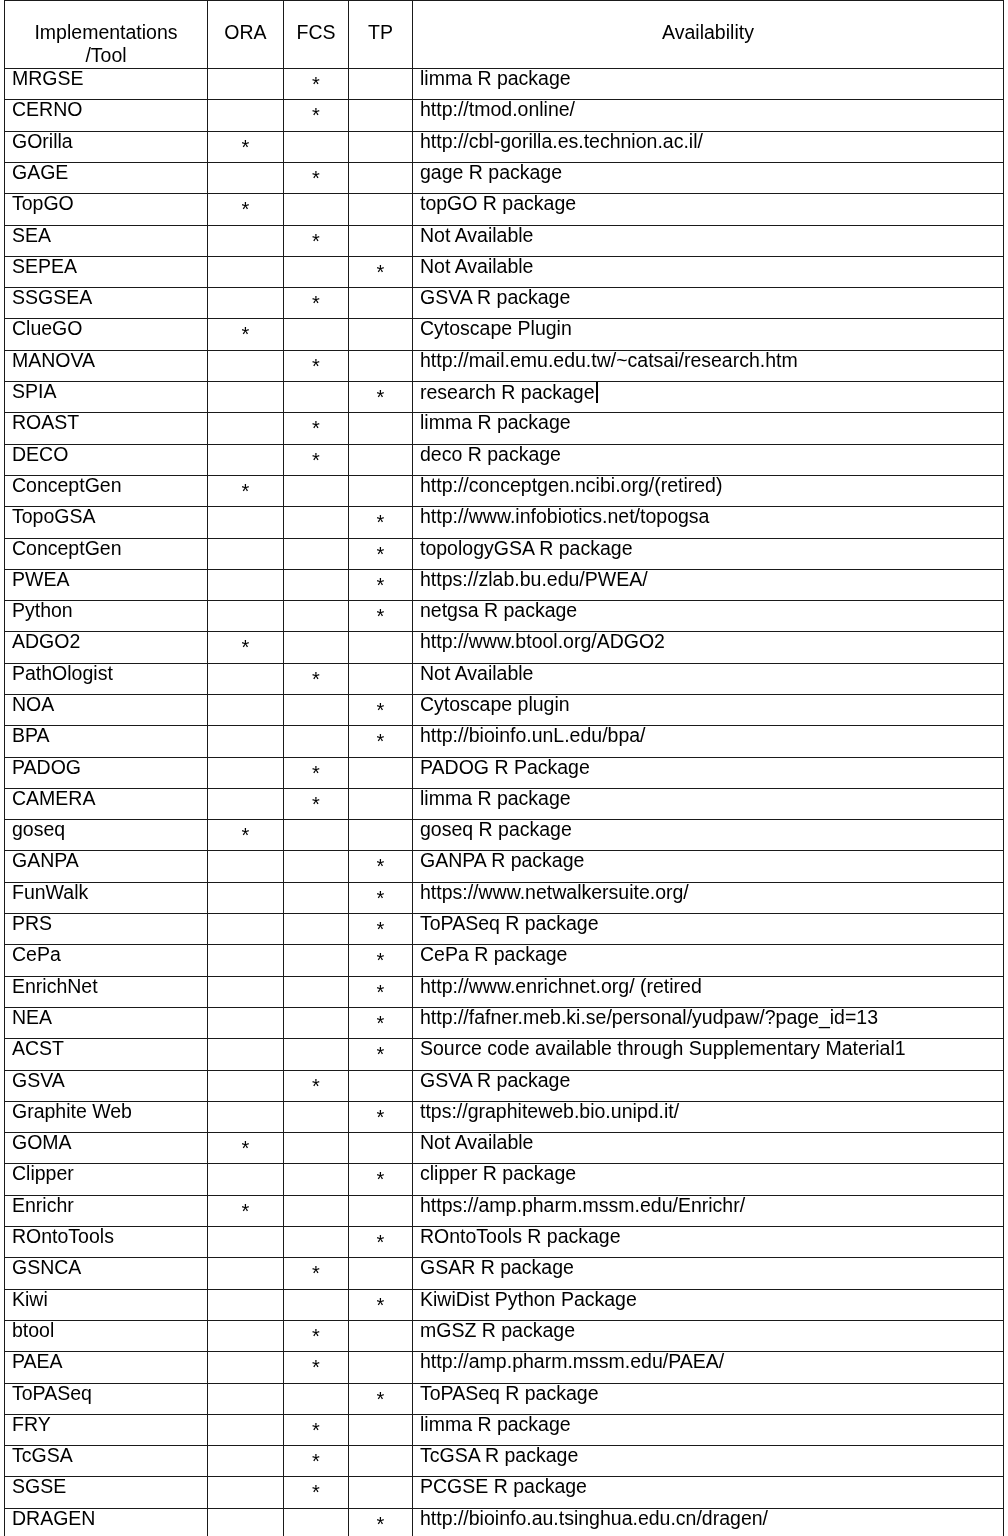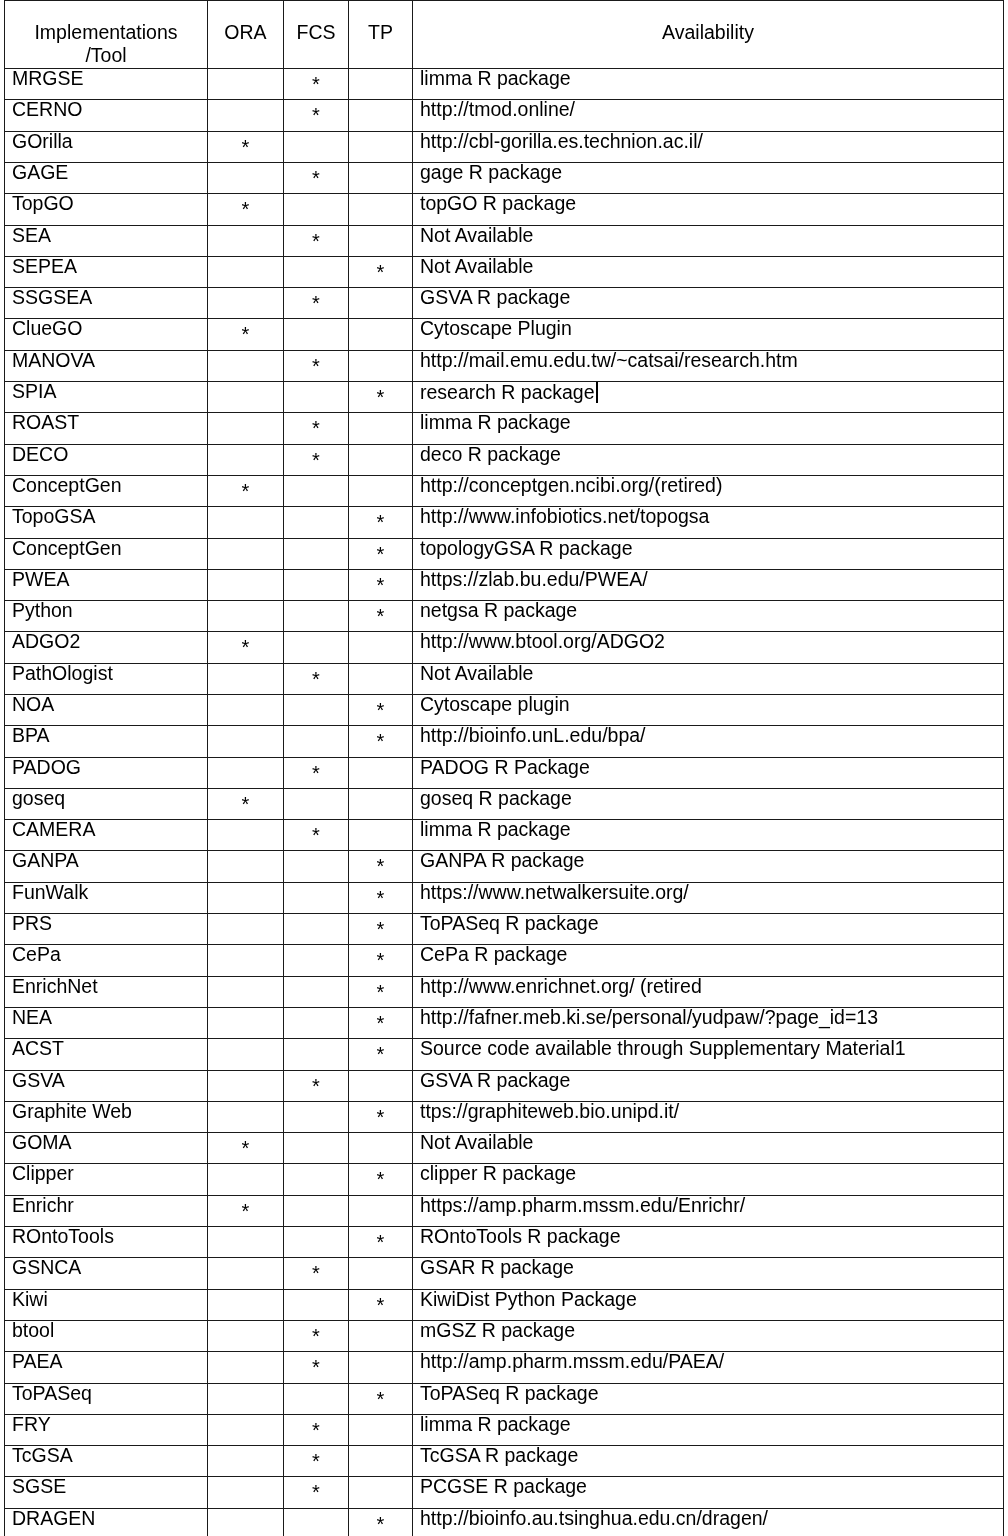--- a/index.html
+++ b/index.html
@@ -285,32 +285,32 @@
           <td><span class="cell"><span>http://bioinfo.unL.edu/bpa/</span></span></td>
         </tr>
         <tr>
           <td><span class="cell tool-name">PADOG</span></td>
           <td class="mark"><span class="cell star"></span></td>
           <td class="mark"><span class="cell star">*</span></td>
           <td class="mark"><span class="cell star"></span></td>
           <td><span class="cell"><span>PADOG R Package</span></span></td>
         </tr>
         <tr>
+          <td><span class="cell tool-name">CAMERA</span></td>
+          <td class="mark"><span class="cell star"></span></td>
+          <td class="mark"><span class="cell star">*</span></td>
+          <td class="mark"><span class="cell star"></span></td>
+          <td><span class="cell"><span>limma R package</span></span></td>
+        </tr>
+        <tr>
           <td><span class="cell tool-name">goseq</span></td>
           <td class="mark"><span class="cell star">*</span></td>
           <td class="mark"><span class="cell star"></span></td>
           <td class="mark"><span class="cell star"></span></td>
           <td><span class="cell"><span>goseq R package</span></span></td>
-        </tr>
-        <tr>
-          <td><span class="cell tool-name">CAMERA</span></td>
-          <td class="mark"><span class="cell star"></span></td>
-          <td class="mark"><span class="cell star">*</span></td>
-          <td class="mark"><span class="cell star"></span></td>
-          <td><span class="cell"><span>limma R package</span></span></td>
         </tr>
         <tr>
           <td><span class="cell tool-name">GANPA</span></td>
           <td class="mark"><span class="cell star"></span></td>
           <td class="mark"><span class="cell star"></span></td>
           <td class="mark"><span class="cell star">*</span></td>
           <td><span class="cell"><span>GANPA R package</span></span></td>
         </tr>
         <tr>
           <td><span class="cell tool-name">FunWalk</span></td>

